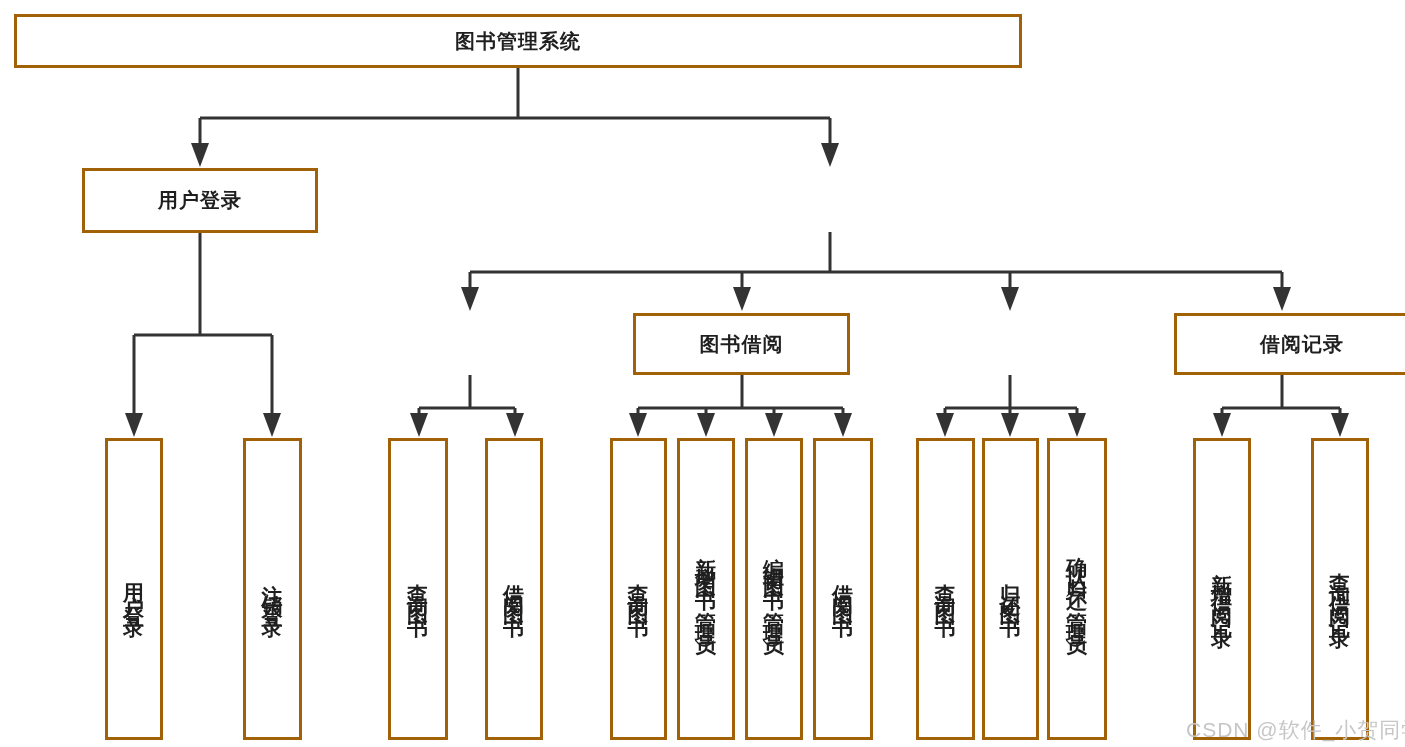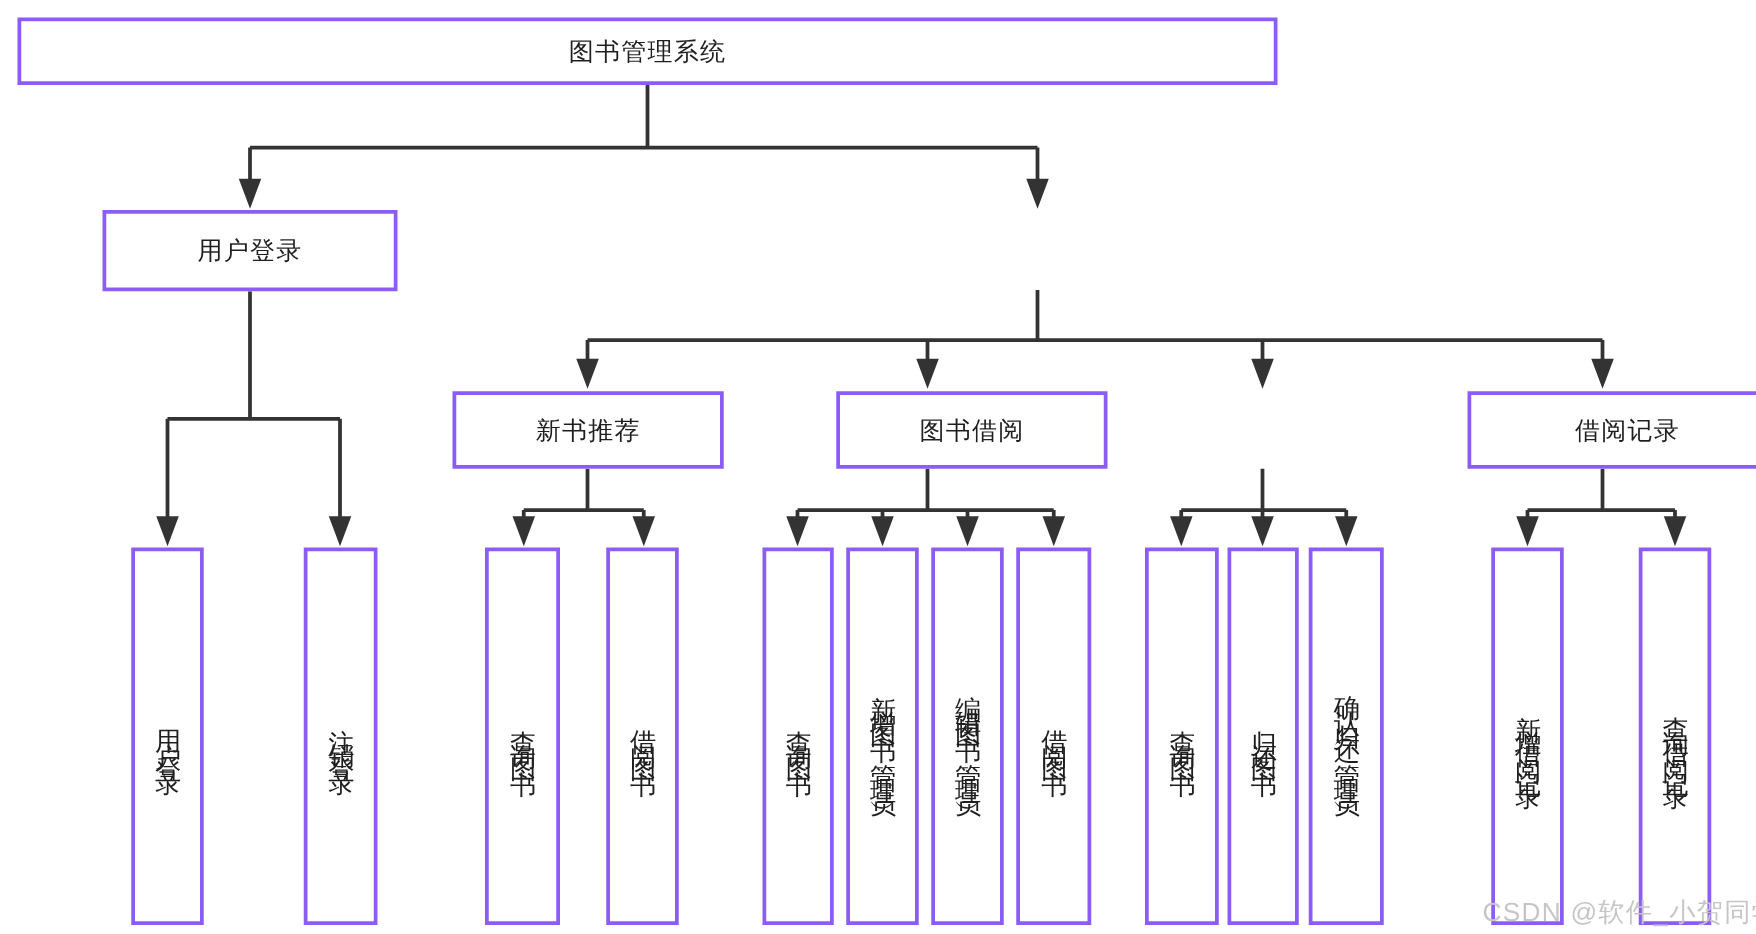--- a/index.html
+++ b/index.html
@@ -20,25 +20,26 @@
     left: 0;
     top: 0;
     width: 1405px;
     height: 747px;
     pointer-events: none;
   }
   .box {
     position: absolute;
     box-sizing: border-box;
     background: #ffffff;
-    border: 3px solid #8b5cf6;
+    border: 3px solid #a16207;
     display: flex;
     align-items: center;
     justify-content: center;
     color: #1f1f1f;
+    font-weight: bold;
   }
   .hbox {
     font-size: 20px;
     letter-spacing: 1px;
     white-space: nowrap;
   }
   .vbox .vtext {
     writing-mode: vertical-rl;
     text-orientation: mixed;
     font-size: 21px;
@@ -99,22 +100,21 @@
       <polygon points="1068,413 1086,413 1077,437"></polygon>
       <polygon points="1213,413 1231,413 1222,437"></polygon>
       <polygon points="1331,413 1349,413 1340,437"></polygon>
     </g>
   </svg>
 
   <div class="box hbox" style="left:14px; top:14px; width:1008px; height:54px;">图书管理系统</div>
 
   <div class="box hbox" style="left:82px; top:168px; width:236px; height:65px;">用户登录</div>
 
-  <div class="box hbox" style="left:362px; top:313px; width:217px; height:62px;">新书推荐</div>
-  <div class="box hbox" style="left:633px; top:313px; width:217px; height:62px;margin-left:36px;">图书借阅</div>
+  <div class="box hbox" style="left:633px; top:313px; width:217px; height:62px;">图书借阅</div>
   <div class="box hbox" style="left:1174px; top:313px; width:256px; height:62px;">借阅记录</div>
 
   <div class="box vbox" style="left:105px; top:438px; width:58px; height:302px;">
     <span class="vtext">用户登录</span>
   </div>
   <div class="box vbox" style="left:243px; top:438px; width:59px; height:302px;">
     <span class="vtext">注销登录</span>
   </div>
   <div class="box vbox" style="left:388px; top:438px; width:60px; height:302px;">
     <span class="vtext">查询图书</span>

